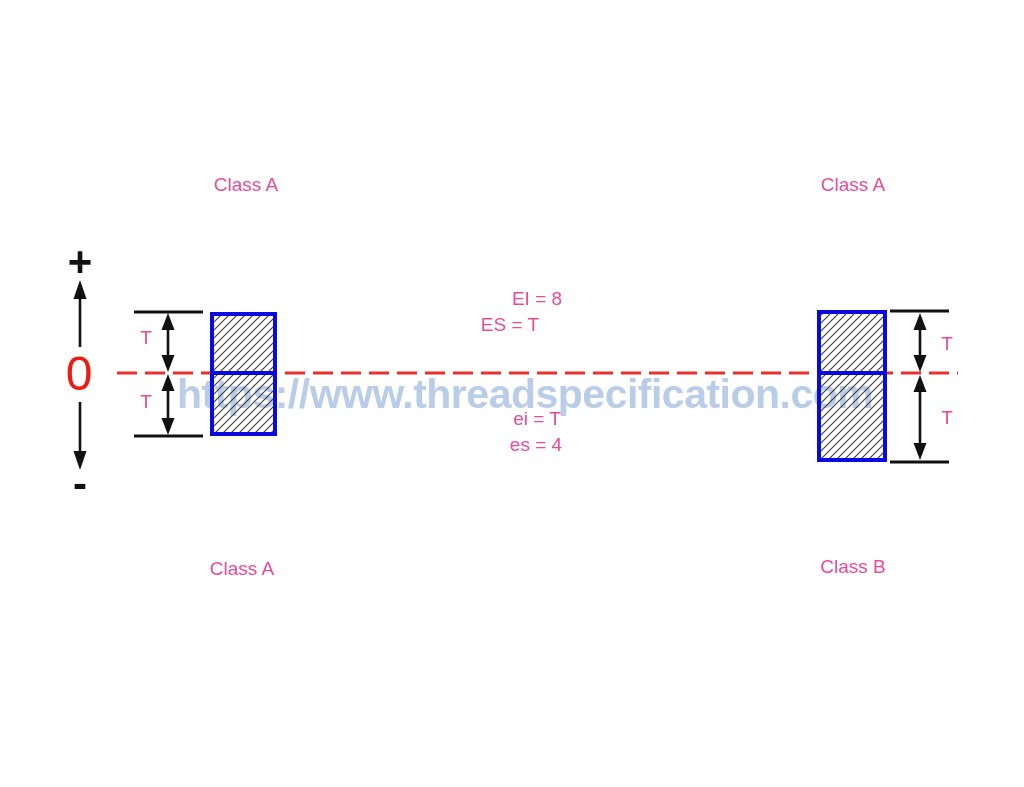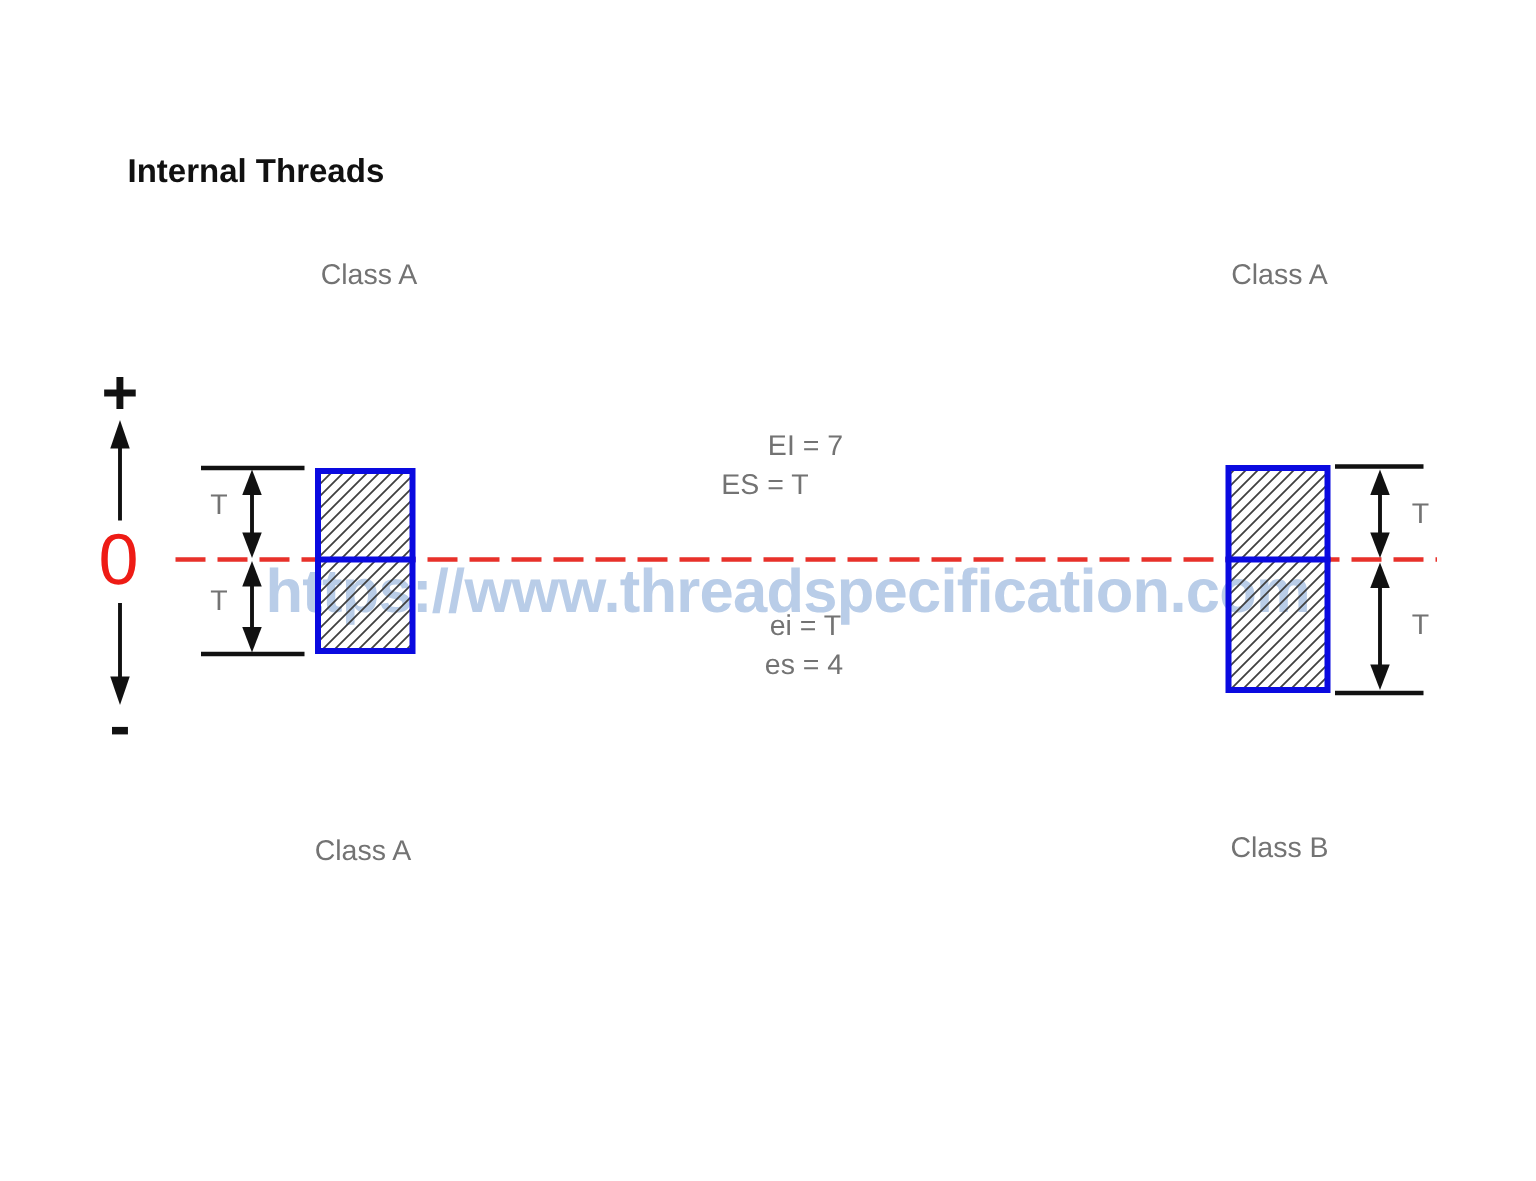--- a/index.html
+++ b/index.html
@@ -12,21 +12,21 @@
     position: relative;
     width: 1024px;
     height: 787px;
     background: #ffffff;
     overflow: hidden;
   }
   .lbl {
     position: absolute;
     transform: translate(-50%, -50%);
     white-space: nowrap;
-    color: #737373;
+    color: #ec4899;
     font-size: 19px;
     line-height: 1;
   }
   .lbl.left-anchor {
     transform: translate(0, -50%);
   }
   .title {
     font-size: 22px;
     font-weight: bold;
     color: #111111;
@@ -110,32 +110,31 @@
       <polygon points="920,313 913.5,330 926.5,330" stroke="none"></polygon>
       <line x1="920" y1="324" x2="920" y2="362" stroke-width="2.6"></line>
       <polygon points="920,372 913.5,355 926.5,355" stroke="none"></polygon>
 
       <polygon points="920,375 913.5,392 926.5,392" stroke="none"></polygon>
       <line x1="920" y1="386" x2="920" y2="450" stroke-width="2.6"></line>
       <polygon points="920,460 913.5,443 926.5,443" stroke="none"></polygon>
     </g>
   </svg>
 
-  <div class="lbl title left-anchor" style="left:85px; top:114px;">Internal Threads</div>
 
   <div class="lbl" style="left:246px; top:184px;">Class A</div>
   <div class="lbl" style="left:853px; top:184px;">Class A</div>
   <div class="lbl" style="left:242px; top:568px;">Class A</div>
   <div class="lbl" style="left:853px; top:566px;">Class B</div>
 
   <div class="lbl axis-sym" style="left:80px; top:262px;">+</div>
   <div class="lbl zero-sym" style="left:79px; top:374px;">0</div>
   <div class="lbl axis-sym" style="left:80px; top:484px;">-</div>
 
-  <div class="lbl" style="left:537px; top:298px;">EI = 7</div>
+  <div class="lbl" style="left:537px; top:298px;">EI = 8</div>
   <div class="lbl" style="left:510px; top:324px;">ES = T</div>
   <div class="lbl" style="left:537px; top:418px;">ei = T</div>
   <div class="lbl" style="left:536px; top:444px;">es = 4</div>
 
   <div class="lbl" style="left:146px; top:337px;">T</div>
   <div class="lbl" style="left:146px; top:401px;">T</div>
   <div class="lbl" style="left:947px; top:343px;">T</div>
   <div class="lbl" style="left:947px; top:417px;">T</div>
 
 </div>

